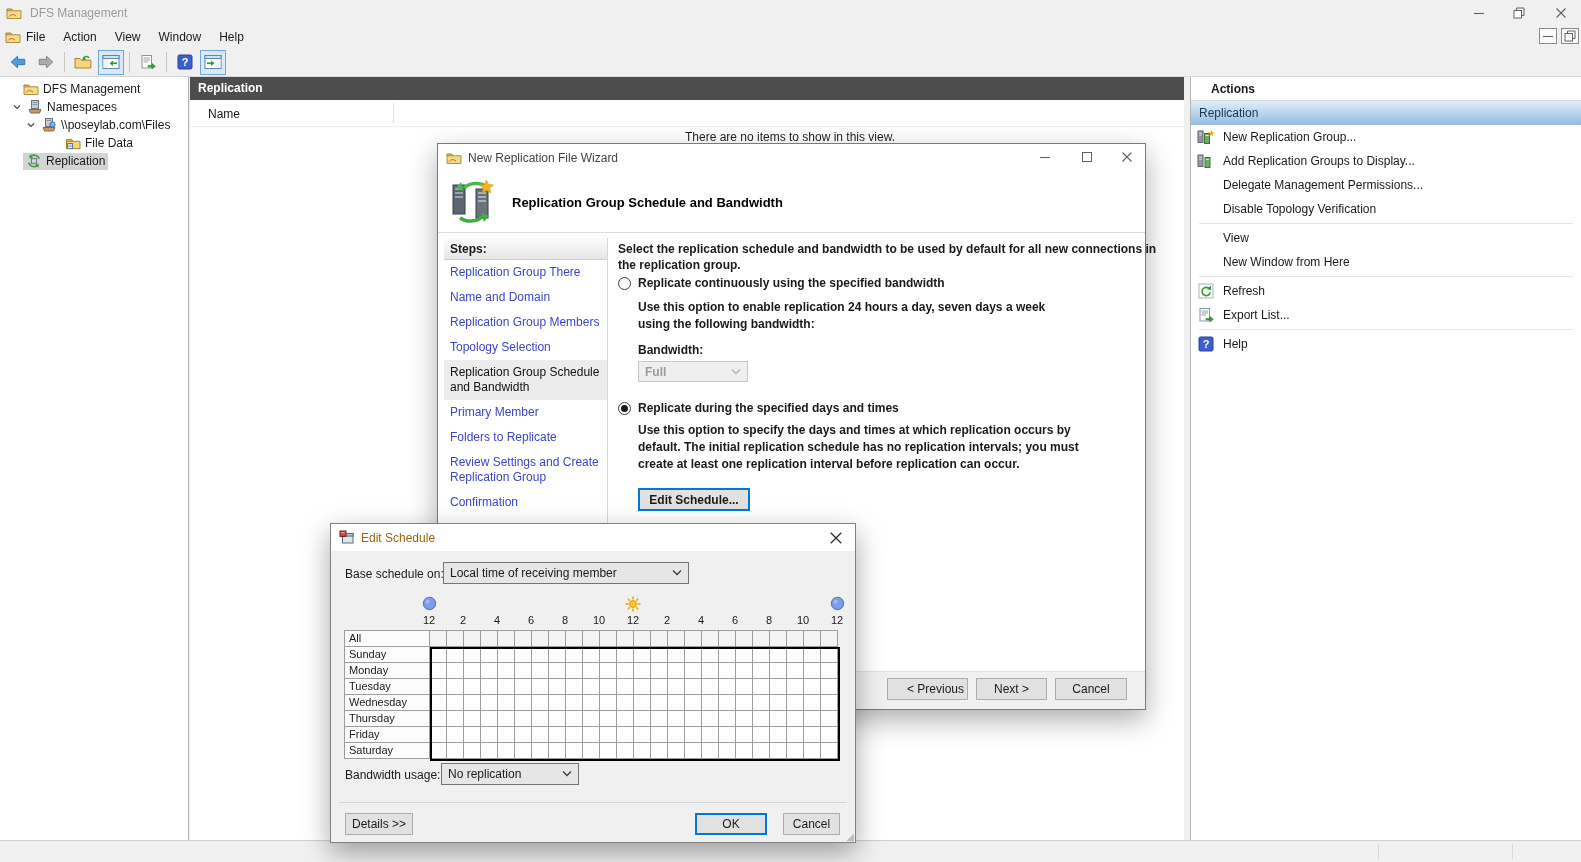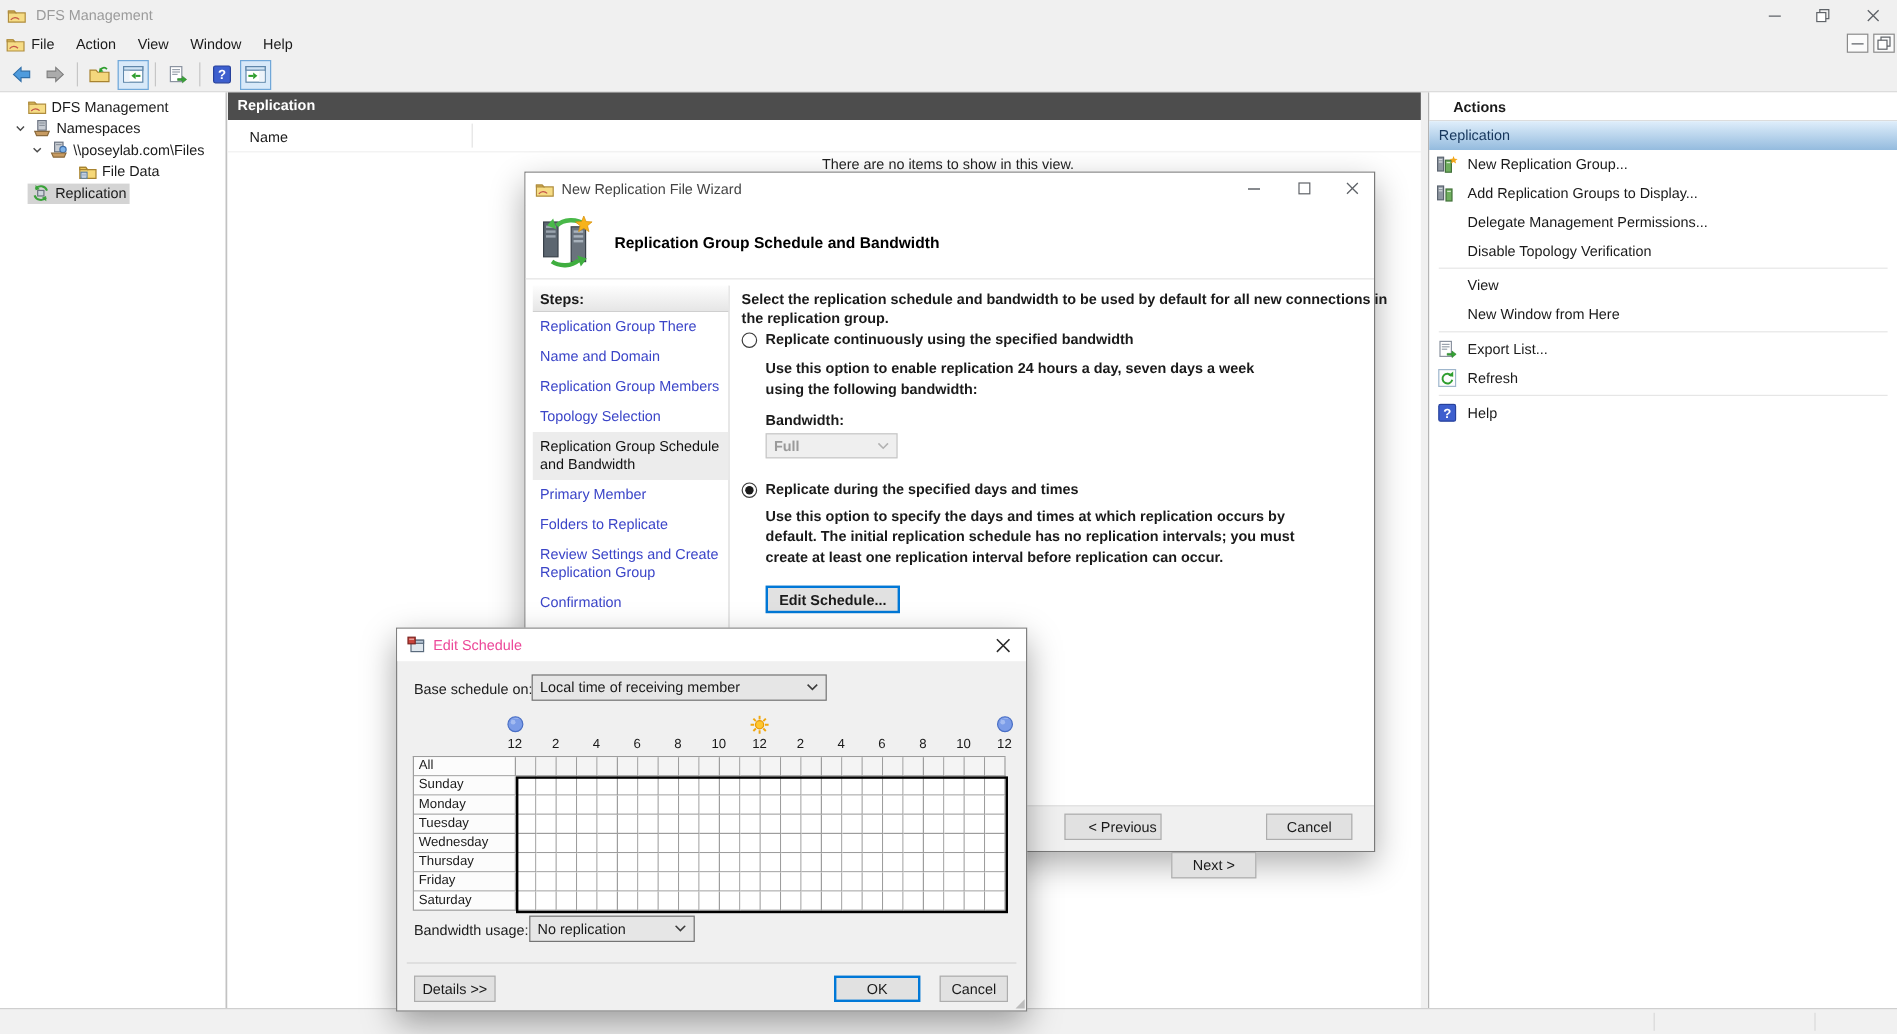--- a/index.html
+++ b/index.html
@@ -86,27 +86,27 @@
   .radio { width:13px; height:13px; border:1px solid #3c3c3c; border-radius:50%; background:#fff; position:relative; flex:none; }
   .radio.checked::after { content:""; position:absolute; left:2px; top:2px; width:7px; height:7px; border-radius:50%; background:#1a1a1a; }
   .r1 { left:10px; top:43px; } .r2 { left:10px; top:168px; }
   .sub1 { position:absolute; left:30px; top:66px; width:438px; line-height:1.4; }
   .bwlabel { position:absolute; left:30px; top:110px; }
   .bwcombo { position:absolute; left:30px; top:128px; width:110px; height:21px; }
   .sub2 { position:absolute; left:30px; top:189px; width:466px; line-height:1.4; }
   .edit-sched-btn { position:absolute; left:30px; top:255px; width:112px; height:23px; }
   .wiz-footer { position:absolute; left:0; right:0; bottom:0; height:38px; background:#f0f0f0; border-top:1px solid #dfdfdf; }
   .wf-btn { position:absolute; top:6px; height:22px; }
-  .btn-prev { left:449px; width:81px;padding-left:16px; } .btn-next { left:538px; width:71px;margin-top:32px; } .btn-wcancel { left:617px; width:72px; }
+  .btn-prev { left:449px; width:81px;padding-left:16px; } .btn-next { left:538px; width:71px; } .btn-wcancel { left:617px; width:72px; }
 
   
   .schedule { position:absolute; left:330px; top:523px; width:526px; height:320px; background:#f0f0f0; border:1px solid #808080; box-shadow:0 10px 26px rgba(0,0,0,.35); z-index:20; }
   .sch-titlebar { position:relative; height:27px; background:#fff; }
   .sch-titlebar .app-ic { position:absolute; left:8px; top:6px; }
-  .sch-titlebar .ttl { position:absolute; left:30px; top:7px; color:#ec4899; }
+  .sch-titlebar .ttl { position:absolute; left:30px; top:7px; color:#a16207; }
   .sch-close { position:absolute; right:8px; top:5px; width:22px; height:18px; display:flex; align-items:center; justify-content:center; }
   .base-label { position:absolute; left:14px; top:43px; }
   .base-combo { position:absolute; left:112px; top:38px; width:246px; height:22px; }
   .sched-area { position:absolute; left:13px; top:72px; width:512px; }
   .sched-icons { position:relative; height:18px; }
   .sched-icons .icon { position:absolute; top:0; }
   .sched-hours { position:relative; height:16px; }
   .sched-hours span { position:absolute; width:24px; text-align:center; font-size:11px; color:#1a1a1a; }
   .sched-grid { position:relative; display:grid; grid-template-columns:85px repeat(24,17px); grid-auto-rows:16px; border-top:1px solid #9d9d9d; border-left:1px solid #9d9d9d; background:#fff; width:494px; }
   .sg-cell { border-right:1px solid #9d9d9d; border-bottom:1px solid #9d9d9d; background:#fff; }
@@ -400,38 +400,38 @@
           <span class="ai-label">View</span>
         </div>
         <div class="action-item">
           <span class="ai-ic"></span>
           <span class="ai-label">New Window from Here</span>
         </div>
         <div class="action-sep"></div>
         <div class="action-item">
           <span class="ai-ic">
             <svg width="16" height="16" viewBox="0 0 16 16">
+              <rect x="1" y="1" width="14" height="14" fill="#fdfdfd" stroke="#9fb6cc"></rect>
+              <path d="M11.6 6.2 A4.1 4.1 0 1 0 12.2 9.4" fill="none" stroke="#2f9e2f" stroke-width="1.6"></path>
+              <path d="M13 2.6 L13 7 L8.9 6.1 Z" fill="#2f9e2f"></path>
+            </svg>
+          </span>
+          <span class="ai-label">Refresh</span>
+        </div>
+        <div class="action-item">
+          <span class="ai-ic">
+            <svg width="16" height="16" viewBox="0 0 16 16">
               <rect x="2" y="1.5" width="9.5" height="12.5" fill="#fff" stroke="#8b93a0"></rect>
               <rect x="3.5" y="3.5" width="6.5" height="1" fill="#9aa2ad"></rect>
               <rect x="3.5" y="5.5" width="6.5" height="1" fill="#9aa2ad"></rect>
               <rect x="3.5" y="7.5" width="4.5" height="1" fill="#9aa2ad"></rect>
               <path d="M8 11.5 L12 11.5 L12 9.5 L15.5 12.2 L12 15 L12 13 L8 13 Z" fill="#35a435" stroke="#2b7d2b" stroke-width="0.5"></path>
             </svg>
           </span>
           <span class="ai-label">Export List...</span>
-        </div>
-        <div class="action-item">
-          <span class="ai-ic">
-            <svg width="16" height="16" viewBox="0 0 16 16">
-              <rect x="1" y="1" width="14" height="14" fill="#fdfdfd" stroke="#9fb6cc"></rect>
-              <path d="M11.6 6.2 A4.1 4.1 0 1 0 12.2 9.4" fill="none" stroke="#2f9e2f" stroke-width="1.6"></path>
-              <path d="M13 2.6 L13 7 L8.9 6.1 Z" fill="#2f9e2f"></path>
-            </svg>
-          </span>
-          <span class="ai-label">Refresh</span>
         </div>
         <div class="action-sep"></div>
         <div class="action-item">
           <span class="ai-ic">
             <svg width="16" height="16" viewBox="0 0 16 16">
               <rect x="1" y="1" width="14" height="14" rx="1.5" fill="#3d5fce" stroke="#27419c"></rect>
               <text x="8" y="12" font-size="11" font-family="Liberation Sans, sans-serif" font-weight="bold" fill="#fff" text-anchor="middle">?</text>
             </svg>
           </span>
           <span class="ai-label">Help</span>

